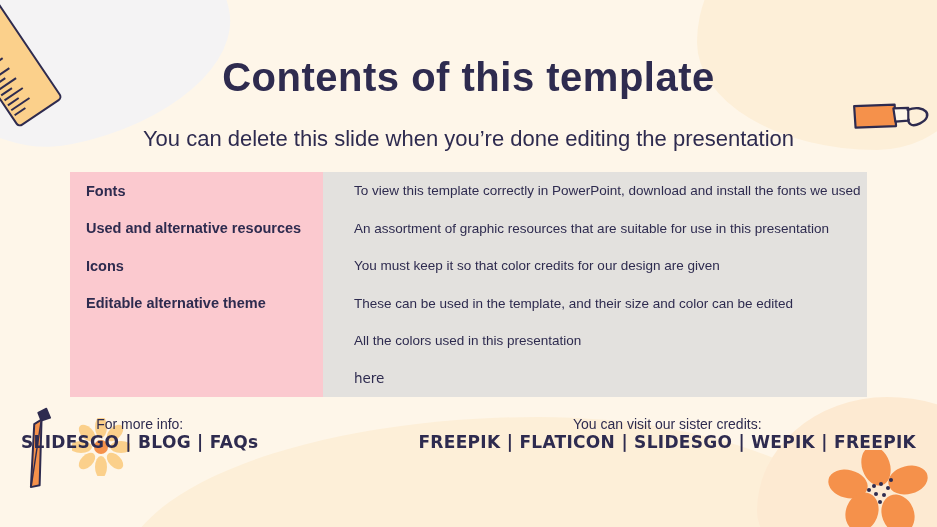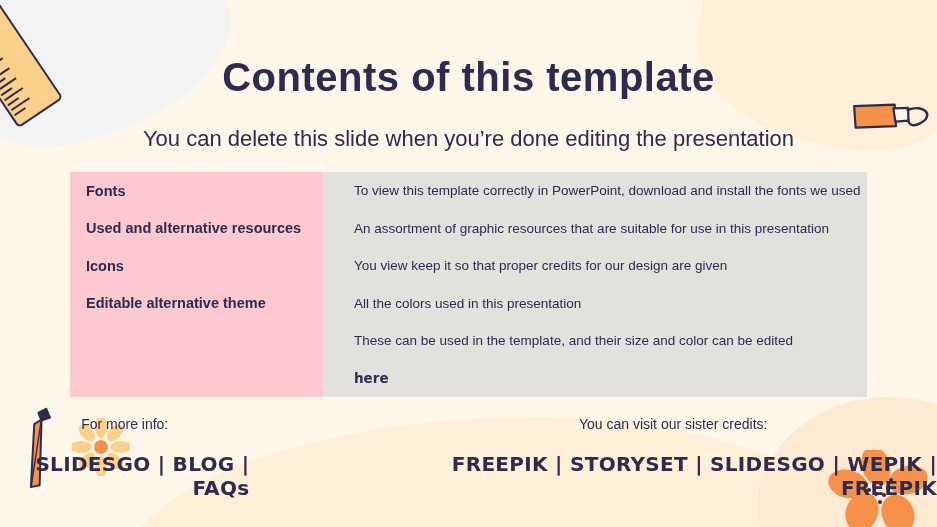--- a/index.html
+++ b/index.html
@@ -136,41 +136,40 @@
     font-family: Liberation Sans, sans-serif;
     font-weight: 700;
     font-size: 14.5px;
   }
   .col-right .cell {
     font-size: 13.5px;
     padding-left: 31px;
   }
   .col-right .cell b {
     font-family: "DejaVu Sans", sans-serif;
-    font-weight: 700;
+    font-weight: 400;
   }
 
   
   .footer {
     position: absolute;
     top: 416px; left: 0; right: 0;
     display: flex;
     justify-content: center;
     gap: 160px;
     color: #2E2B4F;
   }
   .footer-col { text-align: center; }
   .footer-label { font-size: 14px; }
   .footer-links {
-    margin-top: 20px;
+    margin-top: 0;
     font-family: "DejaVu Sans", sans-serif;
     font-weight: 700;
-    font-size: 20px;
+    font-size: 17px;
     letter-spacing: 0.3px;
-    text-align: right;
   }
   .footer-links span { cursor: pointer; }
 </style>
 </head>
 <body>
 
 <div id="slide">
 
   <div class="blob-white"></div>
   <div class="blob-cream-top"></div>
@@ -253,23 +252,23 @@
   <div class="table">
     <div class="col-left">
       <div class="cell">Fonts</div>
       <div class="cell">Used and alternative resources</div>
       <div class="cell">Icons</div>
       <div class="cell">Editable alternative theme</div>
     </div>
     <div class="col-right">
       <div class="cell">To view this template correctly in PowerPoint, download and install the fonts we used</div>
       <div class="cell">An assortment of graphic resources that are suitable for use in this presentation</div>
-      <div class="cell">You view keep it so that proper credits for our design are given</div>
+      <div class="cell">You must keep it so that color credits for our design are given</div>
+      <div class="cell">These can be used in the template, and their size and color can be edited</div>
       <div class="cell">All the colors used in this presentation</div>
-      <div class="cell">These can be used in the template, and their size and color can be edited</div>
       <div class="cell">
           <b>here</b>
       </div>
     </div>
   </div>
 
   <div class="footer">
     <div class="footer-col">
       <div class="footer-label">For more info:</div>
       <div class="footer-links">
@@ -278,21 +277,21 @@
         <span>BLOG</span>
         <span>|</span>
         <span>FAQs</span>
       </div>
     </div>
     <div class="footer-col">
       <div class="footer-label">You can visit our sister credits:</div>
       <div class="footer-links">
         <span>FREEPIK</span>
         <span>|</span>
-        <span>STORYSET</span>
+        <span>FLATICON</span>
         <span>|</span>
         <span>SLIDESGO</span>
         <span>|</span>
         <span>WEPIK</span>
         <span>|</span>
         <span>FREEPIK</span>
       </div>
     </div>
   </div>
 

